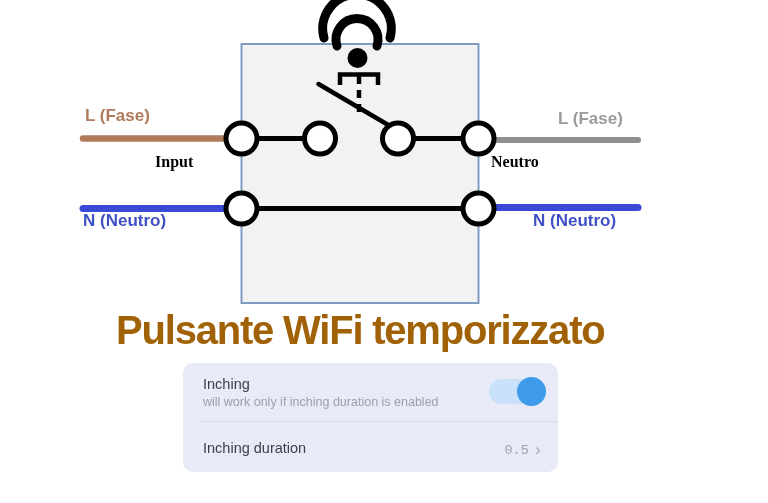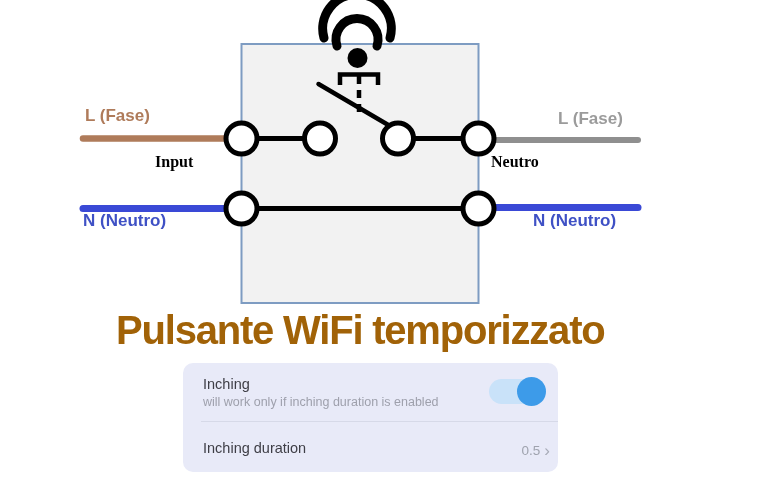--- a/index.html
+++ b/index.html
@@ -53,22 +53,22 @@
   .divider {
     position: absolute; left: 18px; right: 0; top: 58px;
     height: 1px; background: #D6D9E8;
   }
   .card .row2 { position: absolute; left: 0; top: 59px; right: 0; bottom: 0; cursor: pointer; padding-left: 20px; }
   .row2-label {
     position: absolute; left: 20px; top: 18px;
     font-size: 14.5px; color: #3E3E46;
   }
   .row2-value {
-    position: absolute; right: 8px; top: 18px;
-    font-size: 13.5px; color: #9FA3AE;
+    position: absolute; right: 15px; top: 18px;
+    font-size: 13.5px; color: #9FA3AE; font-family: Liberation Mono, monospace;
   }
   .row2-value .chev {
     color: #A8ACB8; font-size: 17px; margin-left: 4px;
     position: relative; top: 1px; font-weight: normal;
   }
 </style>
 </head>
 <body>
 
 <div class="canvas">

